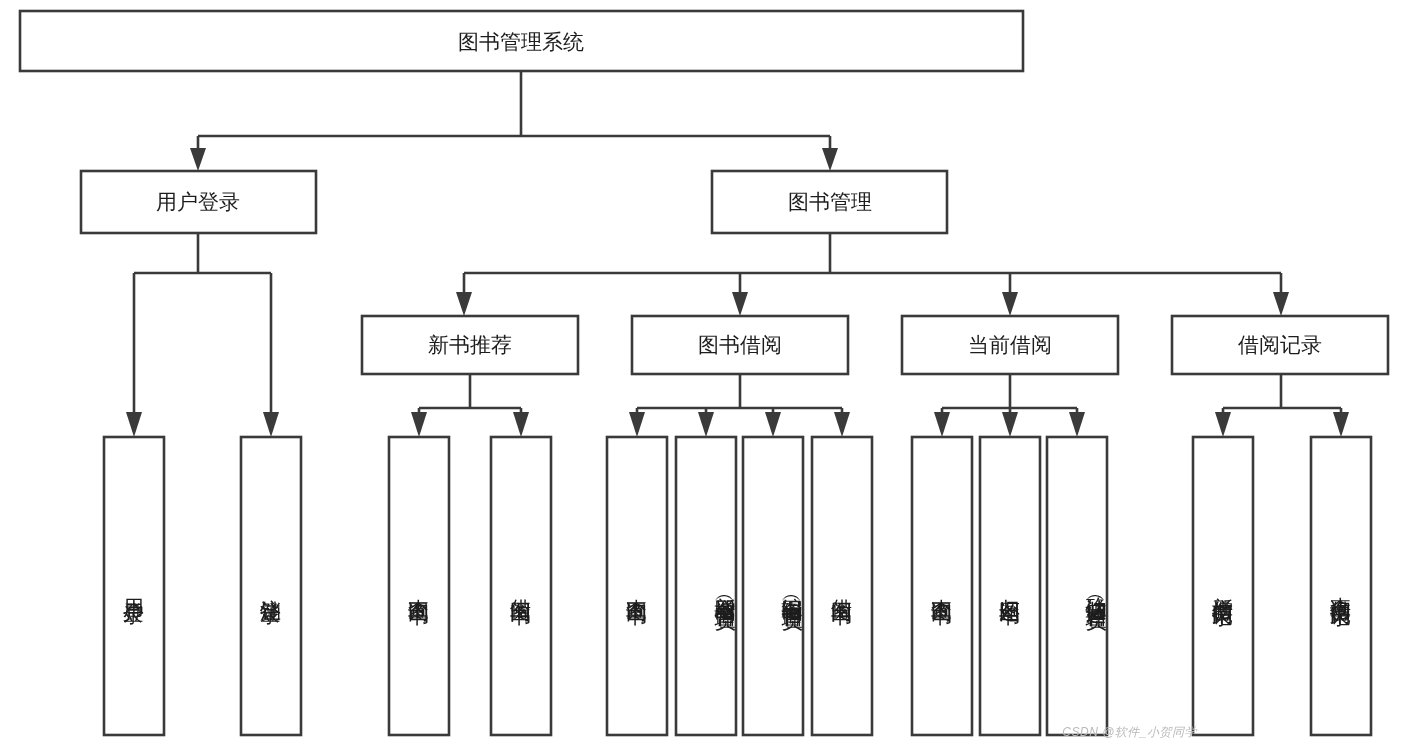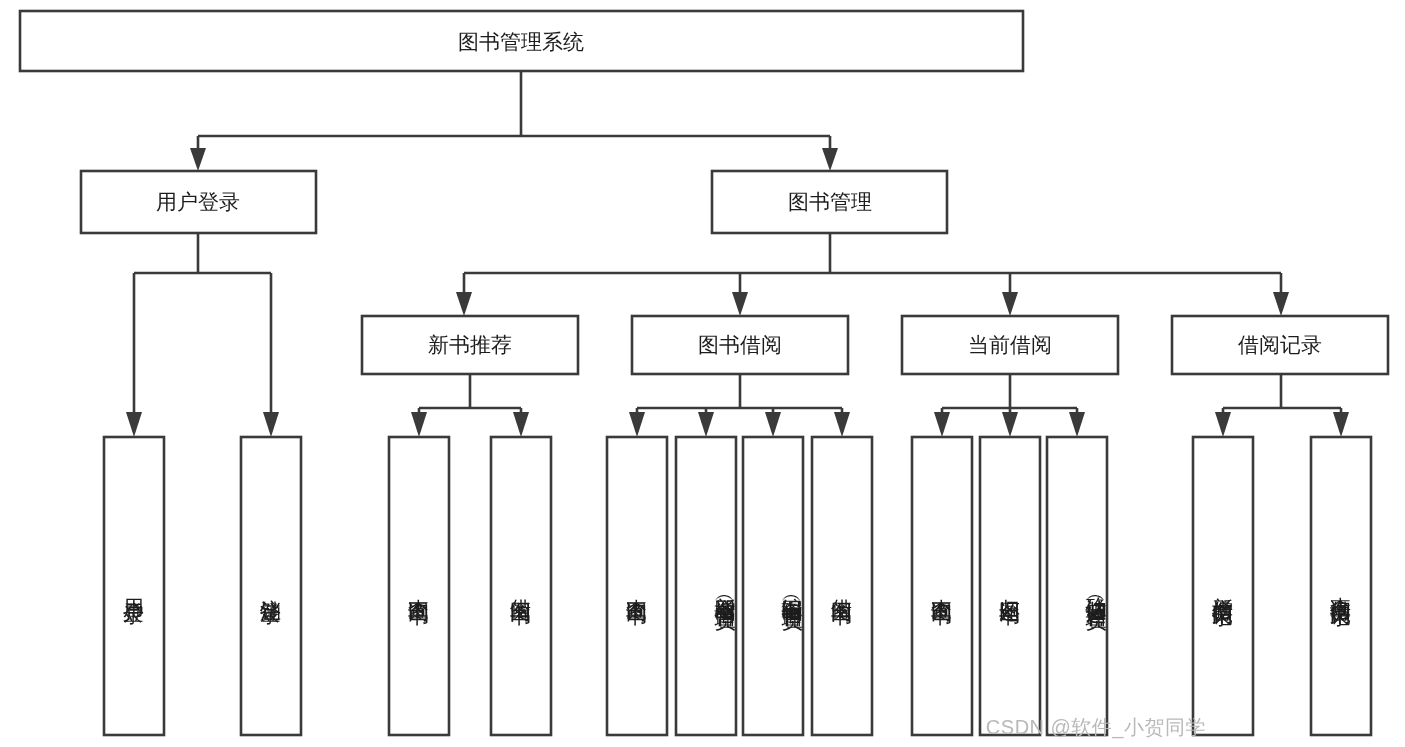--- a/index.html
+++ b/index.html
@@ -60,27 +60,28 @@
     line-height: 1;
     display: flex;
     align-items: center;
     justify-content: center;
     text-align: center;
     box-sizing: border-box;
     pointer-events: none;
   }
   .watermark {
     position: absolute;
-    right: 0;
+    right: 9px;
     bottom: 6px;
     font-family: "Liberation Sans", "DejaVu Sans", sans-serif;
-    font-size: 20px;
+    font-size: 12px;
     color: #b9b9b9;
     letter-spacing: 0.5px;
     white-space: nowrap;
+    font-style: italic;
   }
 </style>
 </head>
 <body>
 
 <div id="diagram-root">
 
   <svg class="flow" viewBox="0 0 1405 747">
 
     <g>

